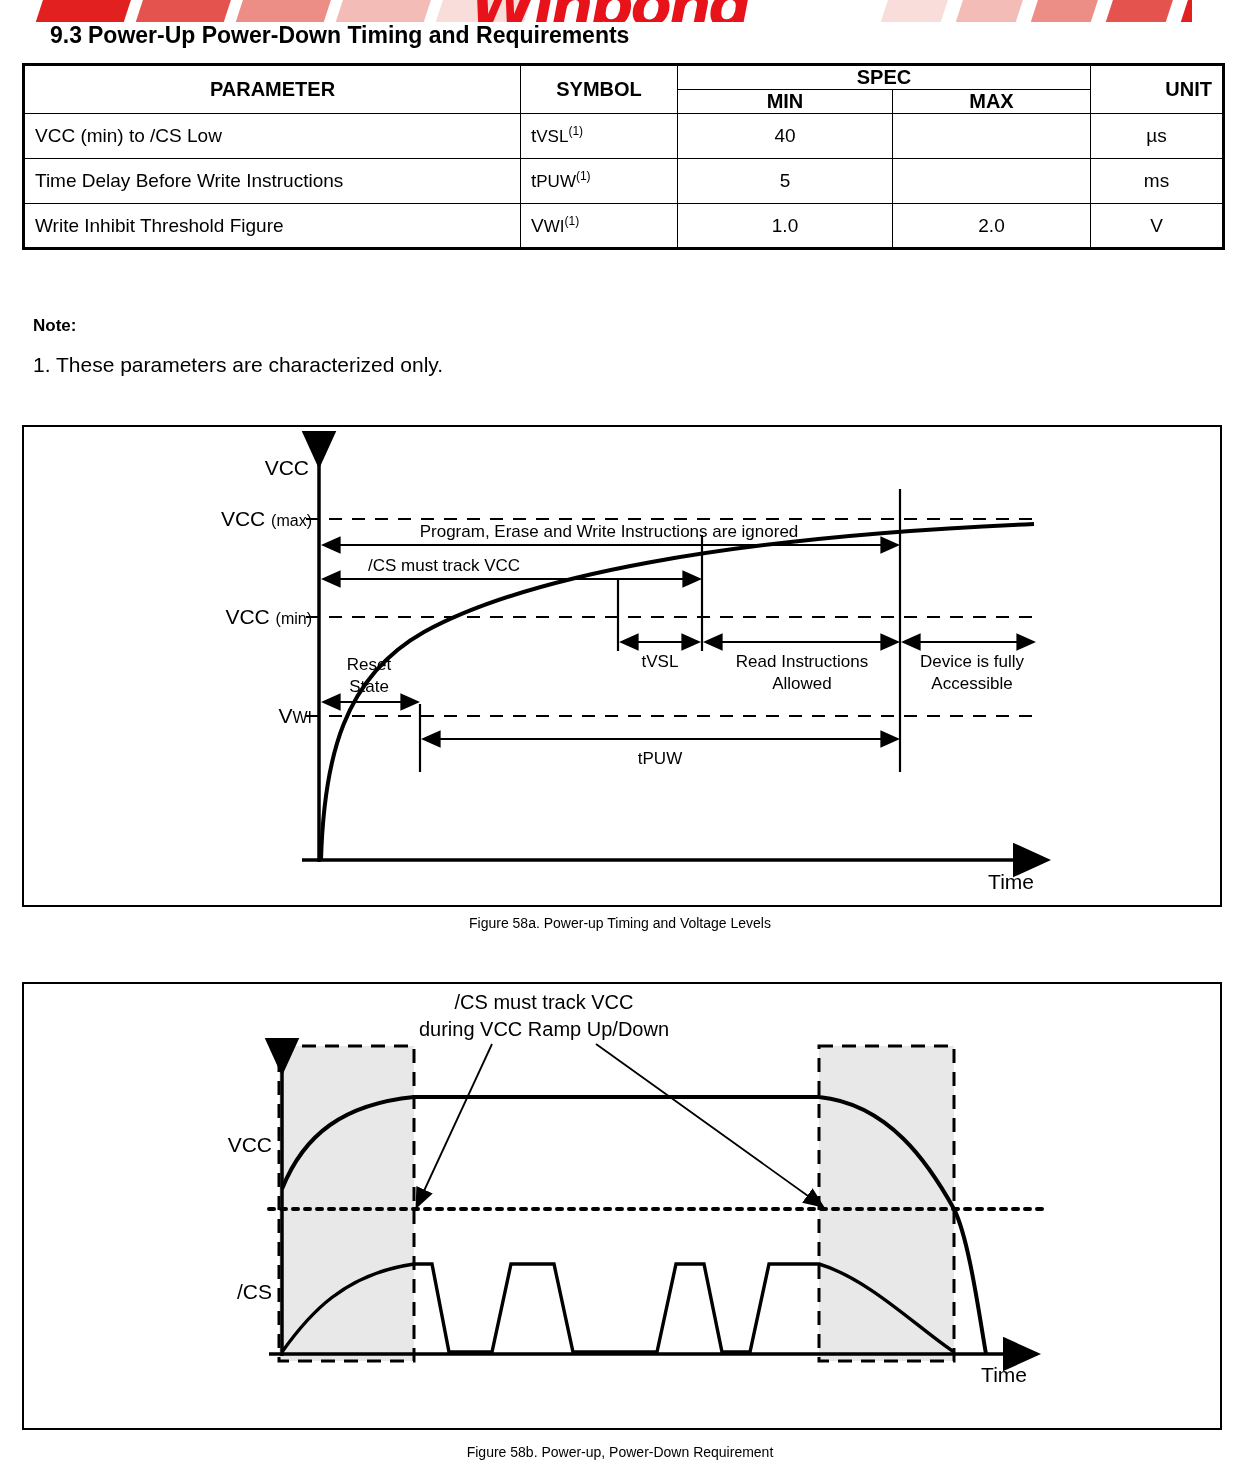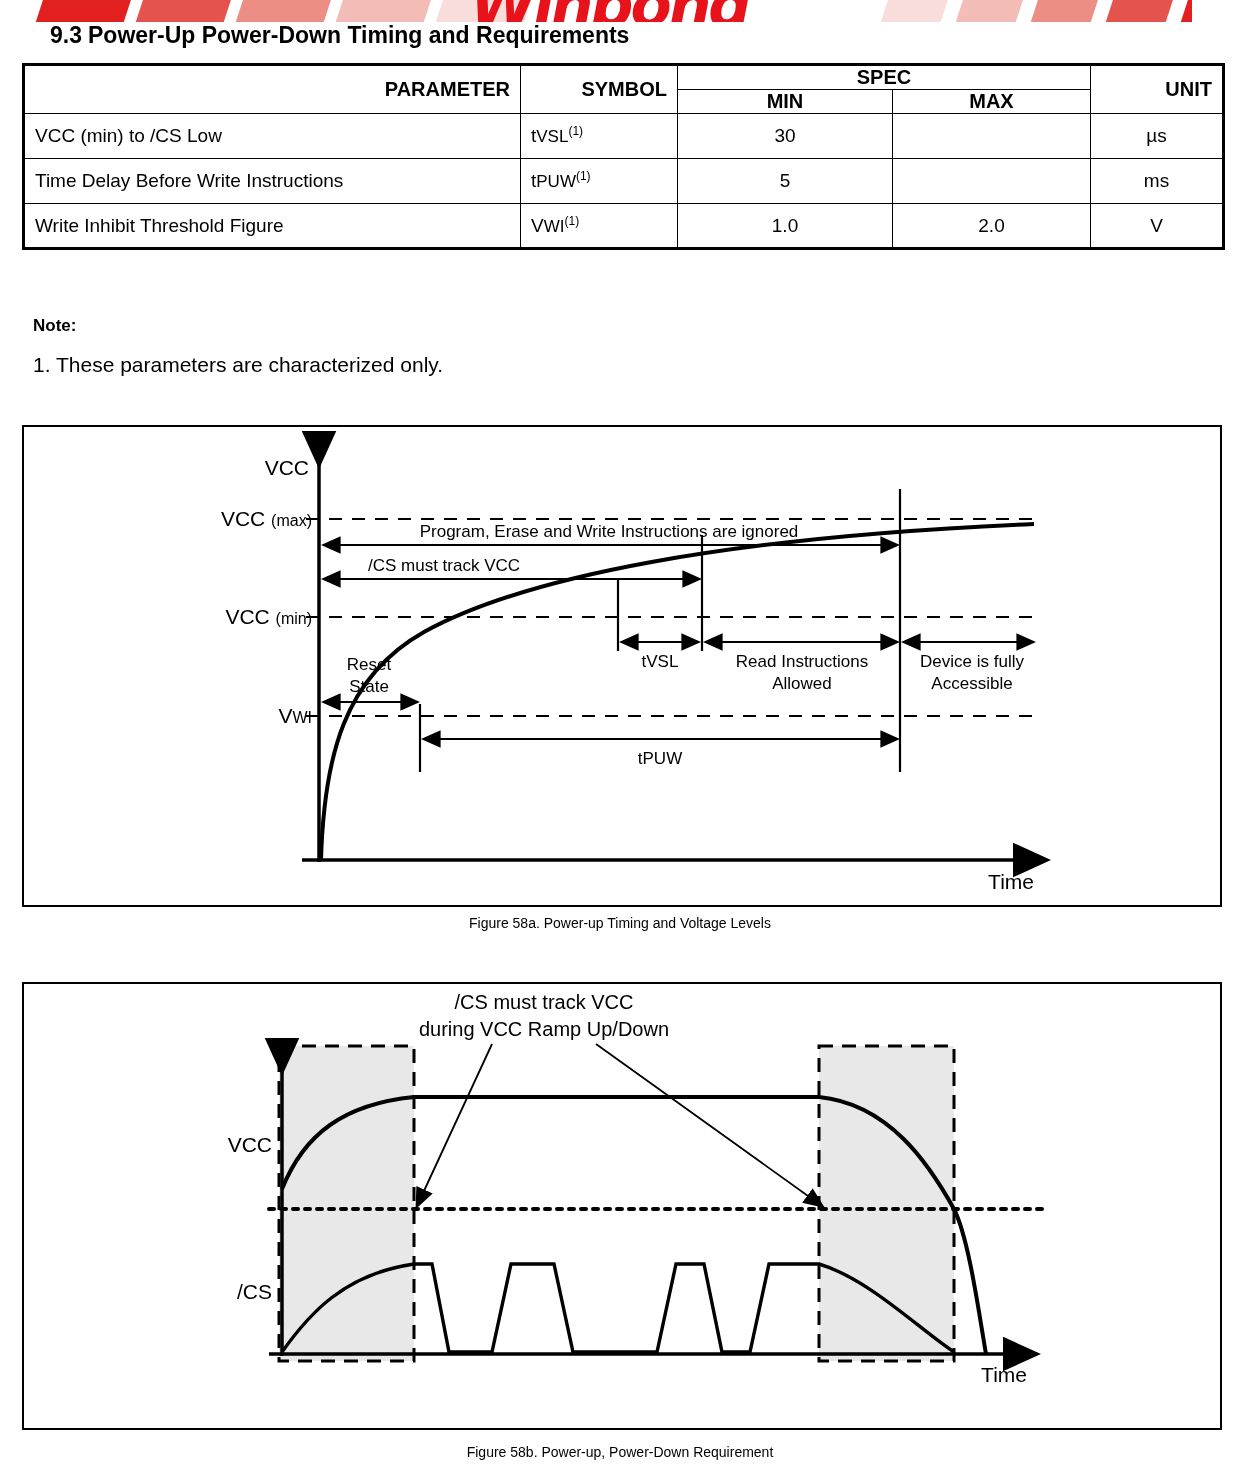--- a/index.html
+++ b/index.html
@@ -66,21 +66,21 @@
     border: 1px solid #000;
     padding: 0 10px;
     font-weight: normal;
     text-align: left;
   }
   #spec-table .outer-top    { border-top-width: 3px; }
   #spec-table .outer-bottom { border-bottom-width: 3px; }
   #spec-table .outer-left   { border-left-width: 3px; }
   #spec-table .outer-right  { border-right-width: 3px; text-align: right; }
   #spec-table thead th { font-weight: bold; text-align: center; font-size: 20px; }
-  #spec-table thead th.lefthdr { text-align: right; }
+  #spec-table thead th.lefthdr { text-align: center; }
   #spec-table td.ctr { text-align: center; }
   #spec-table tbody tr { height: 45px; }
   .sub { font-size: 17px; }
   .sup { font-size: 12px; vertical-align: super; }
 
   
   #note-title {
     position: absolute;
     left: 33px; top: 316px;
     font-size: 17px;
@@ -162,21 +162,21 @@
     </tr>
     <tr>
       <th>MIN</th>
       <th>MAX</th>
     </tr>
   </thead>
   <tbody>
     <tr>
       <td class="outer-left">VCC (min) to /CS Low</td>
       <td><span>t</span><span class="sub">VSL</span><span class="sup">(1)</span></td>
-      <td class="ctr">30</td>
+      <td class="ctr">40</td>
       <td class="ctr"></td>
       <td class="ctr outer-right">µs</td>
     </tr>
     <tr>
       <td class="outer-left">Time Delay Before Write Instructions</td>
       <td><span>t</span><span class="sub">PUW</span><span class="sup">(1)</span></td>
       <td class="ctr">5</td>
       <td class="ctr"></td>
       <td class="ctr outer-right">ms</td>
     </tr>

